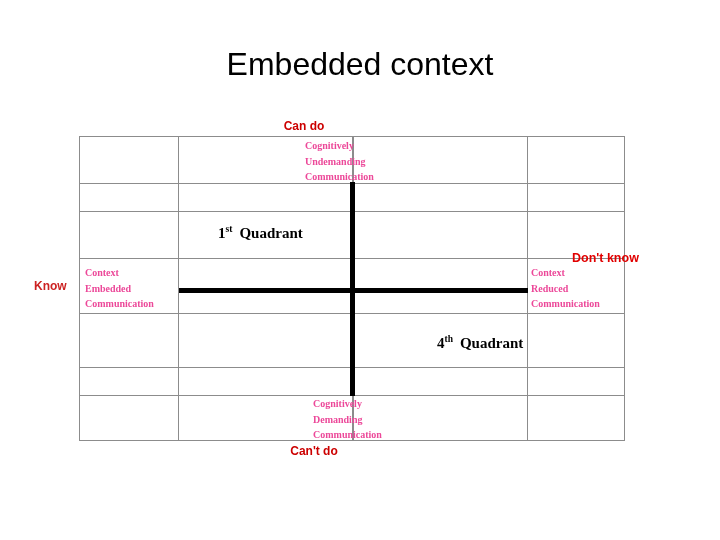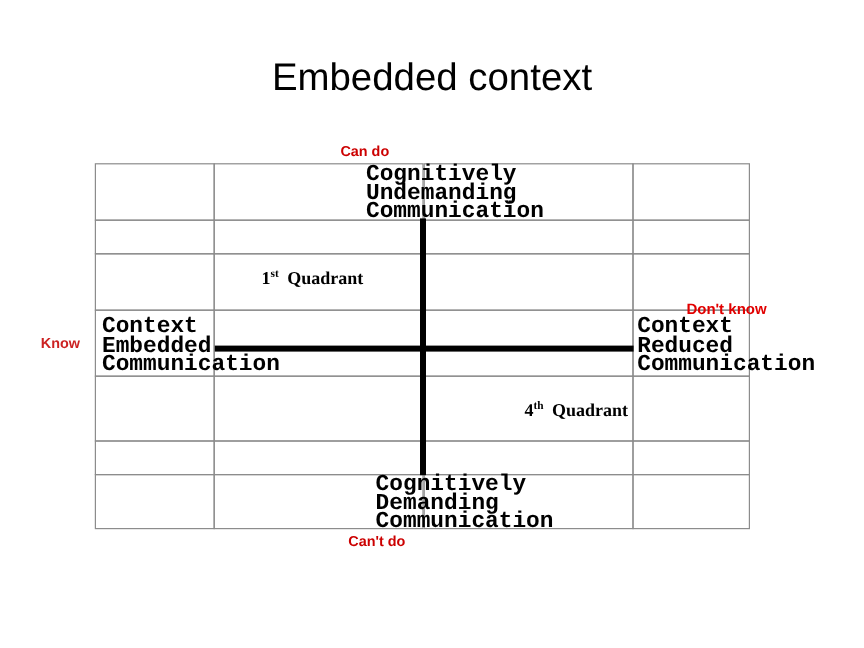--- a/index.html
+++ b/index.html
@@ -91,25 +91,25 @@
     left: 179px;
     top: 288px;
     width: 349px;
     height: 5px;
     background: #000000;
   }
 
   
   .serif-label {
     position: absolute;
-    font-family: Liberation Mono, monospace;
+    font-family: Liberation Serif, serif;
     font-weight: bold;
-    font-size: 19px;
+    font-size: 10px;
     line-height: 15.5px;
-    color: #000000;
+    color: #ec4899;
     white-space: pre-line;
   }
 
   #label-cognitively-undemanding {
     left: 305px;
     top: 138px;
     width: 200px;
     text-align: left;
   }
   #label-cognitively-demanding {

